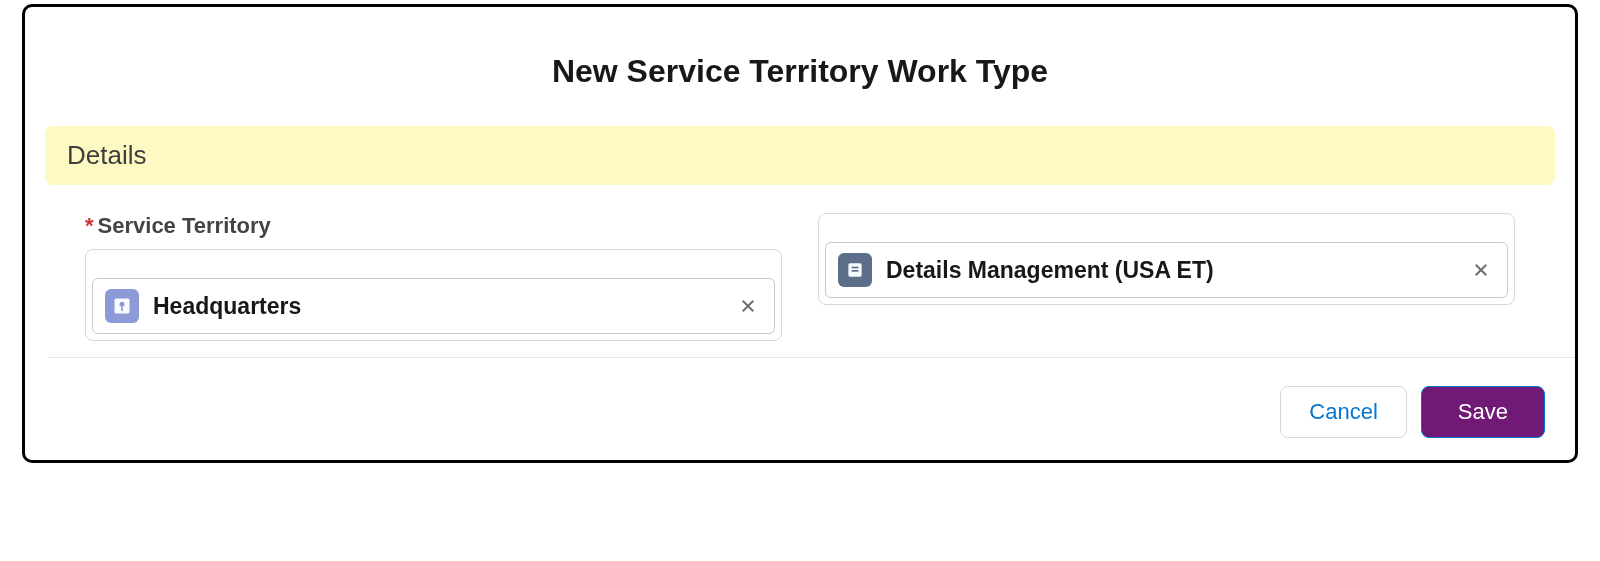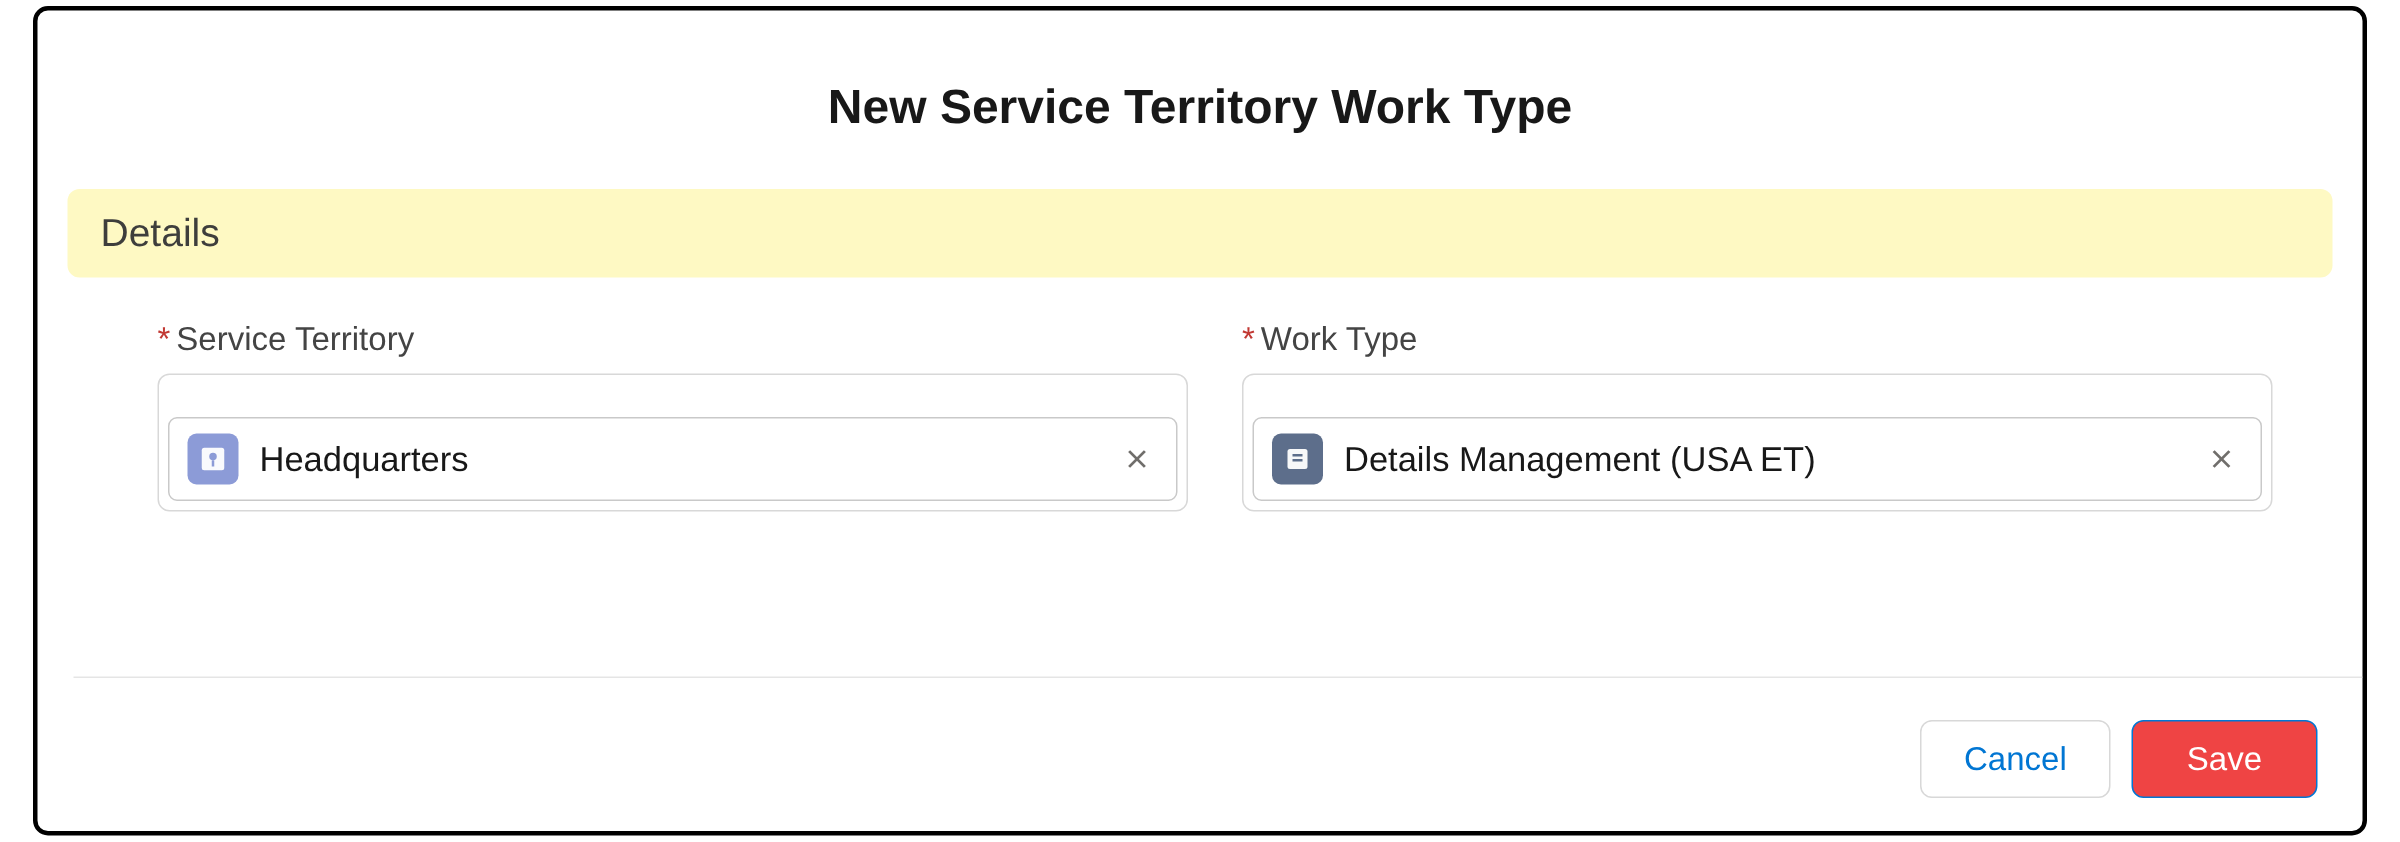--- a/index.html
+++ b/index.html
@@ -11,21 +11,21 @@
     font-family: -apple-system, BlinkMacSystemFont, "Segoe UI", Arial, sans-serif;
     background: #fff;
     width: 1600px;
     height: 561px;
     position: relative;
   }
   .modal {
     border: 3px solid #000;
     border-radius: 10px;
     width: 1556px;
-    height: 553px;
+    height: 459px;
     margin: 4px auto 0;
     overflow: hidden;
     position: relative;
     background: #fff;
   }
   .modal-title {
     text-align: center;
     font-size: 32px;
     font-weight: 600;
     color: #181818;
@@ -37,21 +37,22 @@
     border-radius: 8px;
     margin: 0 20px;
   }
   .section-header-text {
     font-size: 26px;
     color: #3e3e3c;
   }
   .form-row {
     display: flex;
     gap: 36px;
-    padding: 28px 60px 0 80px;
+    padding: 28px 60px 0 60px;
+    font-weight: bold;
   }
   .form-field {
     flex: 1;
   }
   .field-label {
     font-size: 22px;
     color: #444444;
     margin-bottom: 10px;
     display: block;
   }
@@ -137,21 +138,21 @@
     font-size: 22px;
     cursor: pointer;
     border: 1px solid #d8d8d8;
     background: #fff;
     color: #0176d3;
     display: flex;
     align-items: center;
     justify-content: center;
   }
   .btn.primary {
-    background: #ef4444;
+    background: #701a75;
     color: #fff;
     border-color: #0176d3;
     padding: 0 36px;
   }
 </style>
 </head>
 <body>
 
 <div class="modal">
 
@@ -181,23 +182,20 @@
             <svg viewBox="0 0 24 24">
                 <line x1="5" y1="5" x2="19" y2="19"></line>
                 <line x1="19" y1="5" x2="5" y2="19"></line>
               </svg>
           </button>
         </div>
       </div>
     </div>
 
     <div class="form-field">
-      <label class="field-label">
-        <span class="required-asterisk">*</span><span>Work Type</span>
-      </label>
       <div class="lookup-wrapper">
         <div class="lookup-pill">
           <span class="pill-icon worktype">
             <svg viewBox="0 0 24 24">
                 <rect x="4" y="4" width="16" height="16" rx="2" fill="#fff" opacity="0.95"></rect>
                 <rect x="8" y="8" width="8" height="2" fill="#5d6e8b"></rect>
                 <rect x="8" y="12" width="8" height="2" fill="#5d6e8b"></rect>
               </svg>
           </span>
           <span class="pill-label">Details Management (USA ET)</span>

